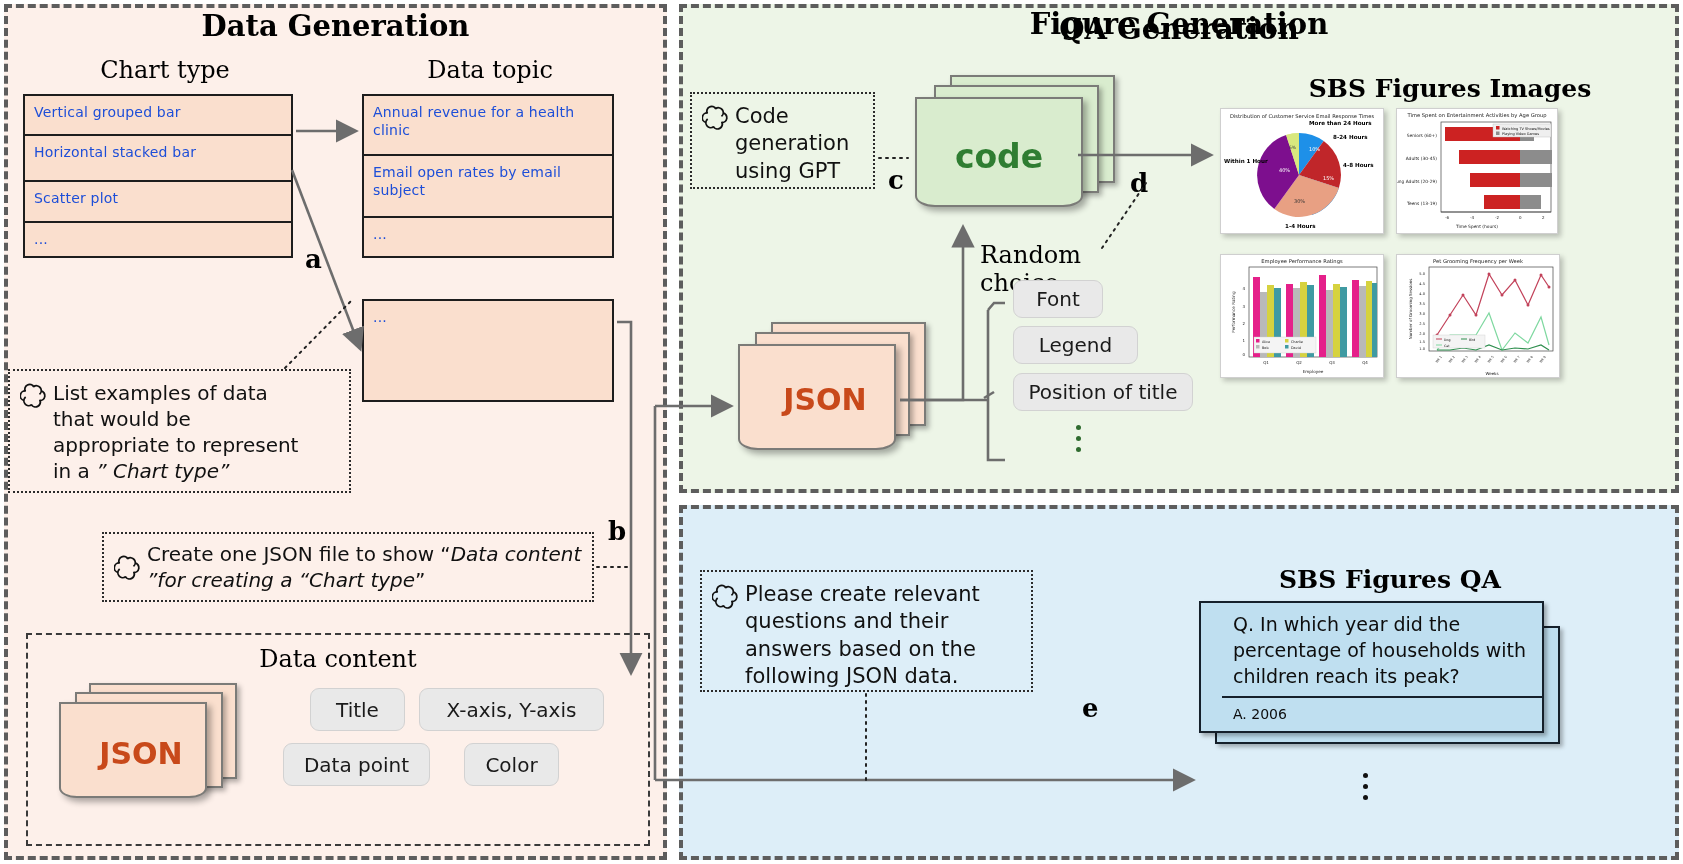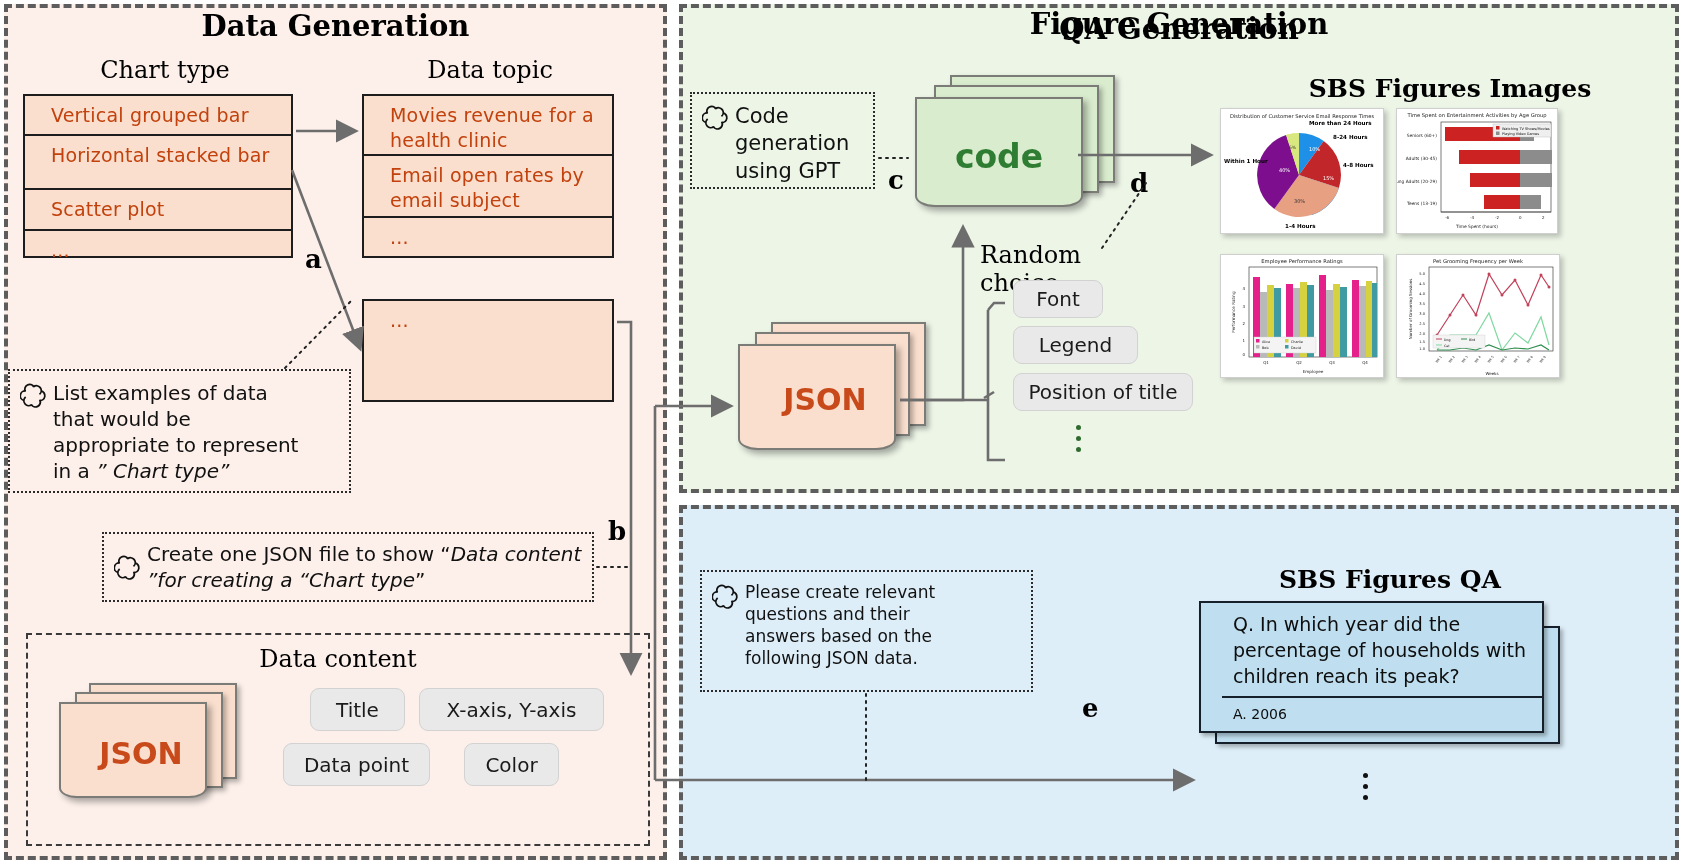--- a/index.html
+++ b/index.html
@@ -16,22 +16,22 @@
 
   .t-data{top:9px;font-size:29px;}
   .t-figure{top:7px;font-size:29px;}
   .t-qa{top:12px;font-size:29px;}
 
   
   .sub-head{position:absolute;font-family:"DejaVu Serif",serif;font-size:24px;color:#000;text-align:center;}
 
   
   .listbox{position:absolute;border:2px solid #1d1d1d;box-sizing:border-box;background:#fadfce;}
-  .listrow{box-sizing:border-box;border-bottom:2px solid #1d1d1d;padding:7px 9px 6px 26px;
-           font-family:"DejaVu Sans",sans-serif;font-size:19px;color:#c2410c;letter-spacing:.2px;line-height:1.32;}
+  .listrow{box-sizing:border-box;border-bottom:2px solid #1d1d1d;padding:7px 9px 6px 9px;
+           font-family:"DejaVu Sans",sans-serif;font-size:14px;color:#1d4ed8;letter-spacing:.2px;line-height:1.32;}
   .listrow:last-child{border-bottom:none;}
 
   
   .prompt{position:absolute;box-sizing:border-box;border:2.5px dotted #2b2b2b;background:transparent;
           display:flex;align-items:center;gap:6px;padding:9px 10px;}
   .prompt .ptext{font-family:"DejaVu Sans",sans-serif;font-size:20px;color:#111;line-height:1.30;}
   .gpt-ico{flex:0 0 auto;width:27px;height:27px;}
   .it{font-style:italic;}
 
   
@@ -75,27 +75,27 @@
 <div id="stage">
 
   <div class="panel" id="panel-data"></div>
   <div class="panel-title t-data" style="left:4px;width:663px;">Data Generation</div>
 
   <div class="sub-head" style="left:25px;top:56px;width:280px;">Chart type</div>
   <div class="sub-head" style="left:360px;top:56px;width:260px;">Data topic</div>
 
   <div class="listbox" id="chart-type-list" style="left:23px;top:94px;width:270px;height:164px;">
     <div class="listrow" style="height:40px;">Vertical grouped bar</div>
-    <div class="listrow" style="height:54px;">Horizontal stacked bar</div>
+    <div class="listrow" style="height:46px;">Horizontal stacked bar</div>
     <div class="listrow" style="height:41px;">Scatter plot</div>
     <div class="listrow" style="height:42px;">...</div>
   </div>
 
   <div class="listbox" id="data-topic-list" style="left:362px;top:94px;width:252px;height:164px;">
-    <div class="listrow" style="height:60px;">Movies revenue for a health clinic</div>
+    <div class="listrow" style="height:60px;">Annual revenue for a health clinic</div>
     <div class="listrow" style="height:62px;">Email open rates by email subject</div>
     <div class="listrow" style="height:42px;">...</div>
   </div>
 
   <div class="listbox" id="data-topic-list2" style="left:362px;top:299px;width:252px;height:103px;">
     <div class="listrow" style="height:43px;">...</div>
   </div>
 
   <div class="prompt" style="left:8px;top:369px;width:343px;height:124px;align-items:flex-start;">
     <svg class="gpt-ico" viewBox="0 0 32 32" style="margin-top:2px;">
@@ -365,21 +365,21 @@
     <svg class="gpt-ico" viewBox="0 0 32 32" style="margin-top:2px;">
       <g fill="none" stroke="#111" stroke-width="2.1">
         <path d="M16 5.6c2.6-1.9 6.1-1.4 8 1.1 1.9 2.5 1.5 6-.9 8"></path>
         <path d="M24.7 10.6c3.1.5 5.2 3.4 4.7 6.5-.5 3.1-3.4 5.2-6.4 4.8"></path>
         <path d="M23.5 21.3c1.4 2.8.3 6.2-2.5 7.6-2.8 1.4-6.2.4-7.7-2.3"></path>
         <path d="M13.8 26.9c-2.6 1.9-6.1 1.4-8-1.1-1.9-2.5-1.5-6 .9-8"></path>
         <path d="M5.1 21.9c-3.1-.5-5.2-3.4-4.7-6.5.5-3.1 3.4-5.2 6.4-4.8"></path>
         <path d="M6.3 11.2c-1.4-2.8-.3-6.2 2.5-7.6 2.8-1.4 6.2-.4 7.7 2.3"></path>
       </g>
     </svg>
-    <div class="ptext" style="font-size:17px;">
+    <div class="ptext" style="font-size:21px;">
       <span>Please create relevant</span><br>
       <span>questions and their</span><br>
       <span>answers based on the</span><br>
       <span>following JSON data.</span>
     </div>
   </div>
 
   <div class="panel-title" style="left:1190px;top:565px;width:400px;font-size:25px;">SBS Figures QA</div>
 
   <div class="qacard" style="left:1215px;top:626px;width:345px;height:118px;box-shadow:3px 3px 4px rgba(0,0,0,.28);">

